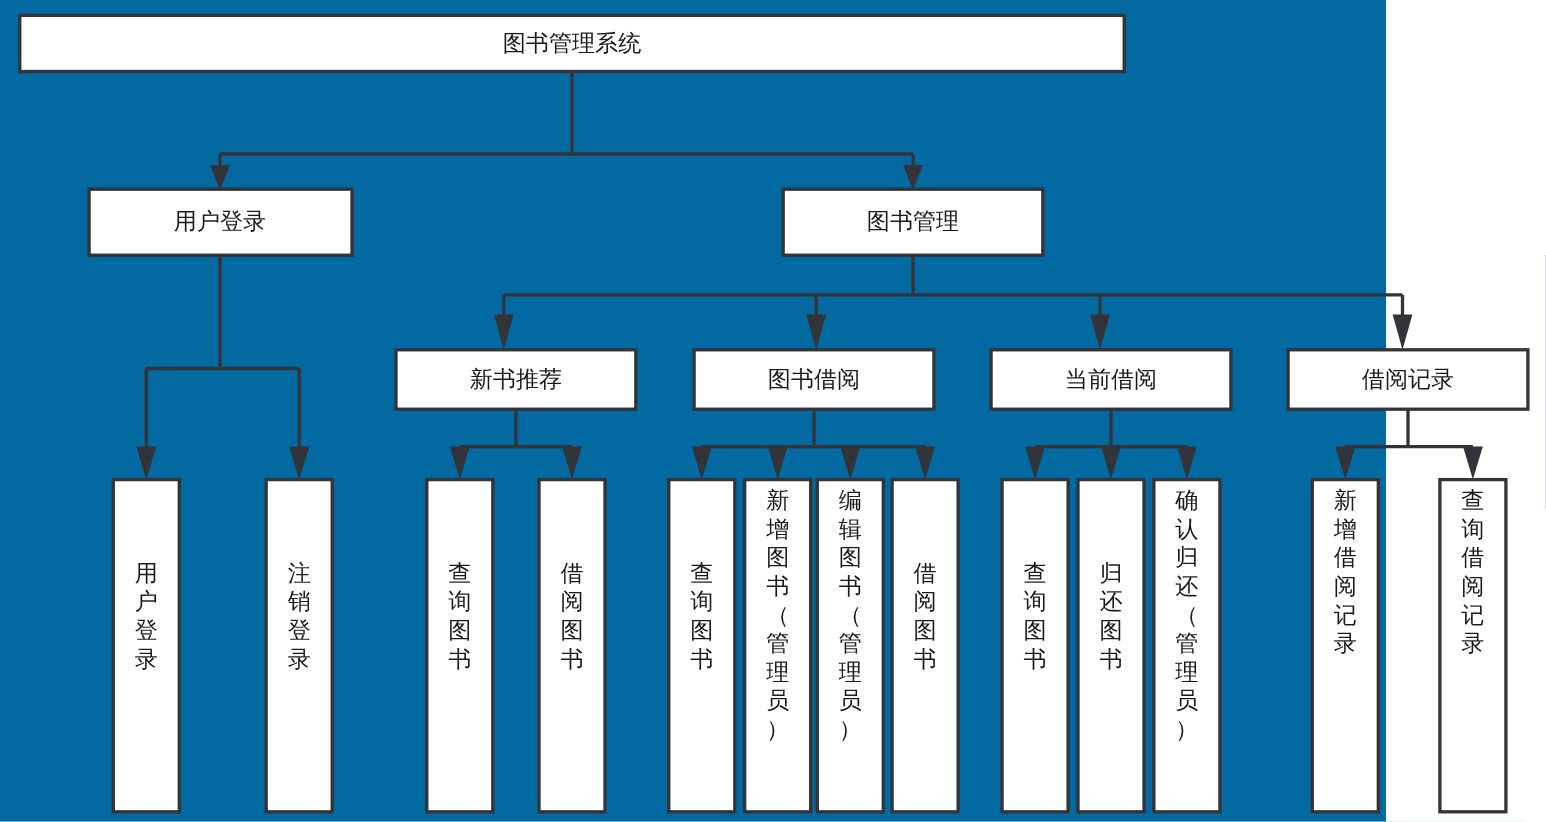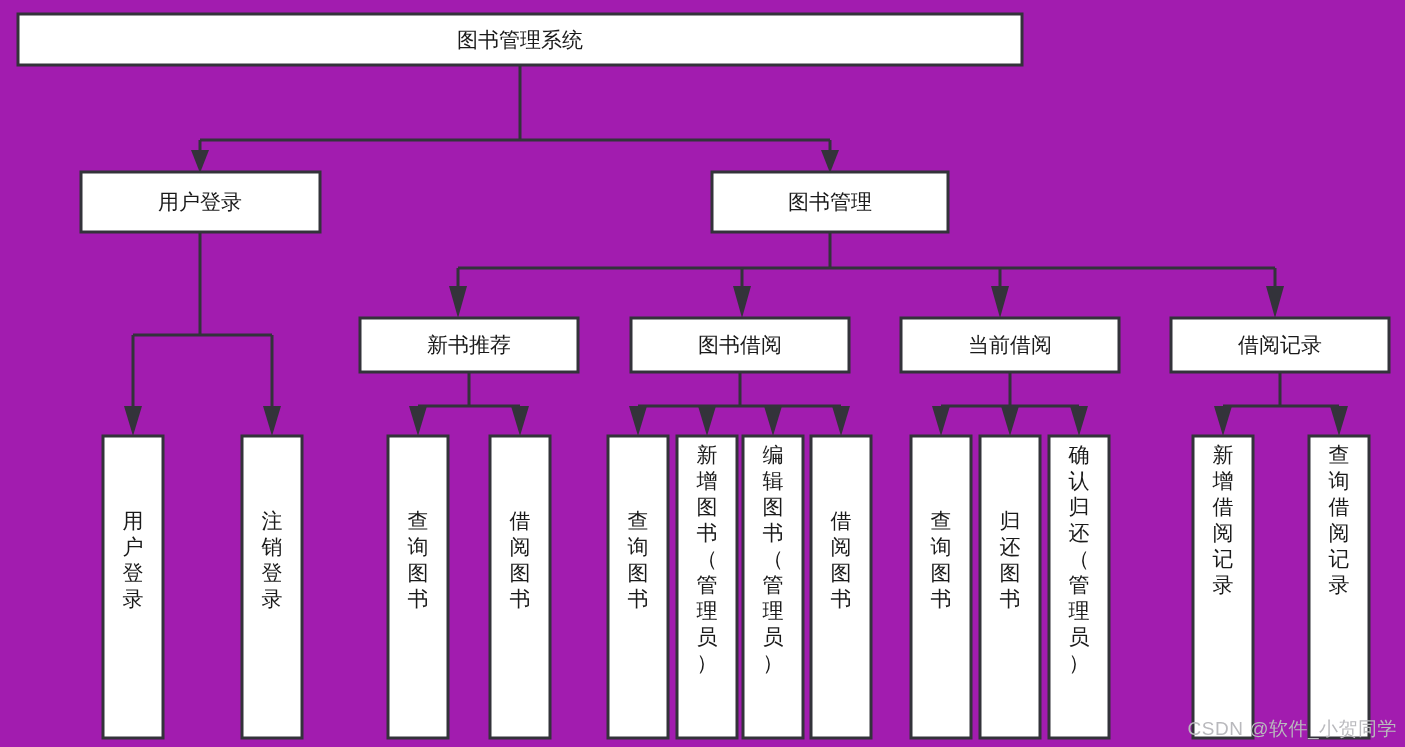--- a/index.html
+++ b/index.html
@@ -8,23 +8,23 @@
     background: #ffffff;
   }
   body {
     width: 1405px;
     height: 747px;
     font-family: "Liberation Sans", "DejaVu Sans", sans-serif;
     overflow: hidden;
   }
   #diagram-root {
     position: relative;
-    width: 1405px;
+    width: 1260px;
     height: 747px;
-    background: #a21caf;
+    background: #0369a1;
   }
   svg.diagram {
     position: absolute;
     left: 0;
     top: 0;
     width: 1405px;
     height: 747px;
   }
   .node-box {
     fill: #ffffff;
@@ -211,14 +211,13 @@
       <rect class="node-box" x="1193" y="436" width="60" height="302"></rect>
       <text class="node-label-v" x="1223" y="462"><tspan x="1223" y="462">新</tspan><tspan x="1223" y="488">增</tspan><tspan x="1223" y="514">借</tspan><tspan x="1223" y="540">阅</tspan><tspan x="1223" y="566">记</tspan><tspan x="1223" y="592">录</tspan></text>
     </g>
     <g>
       <rect class="node-box" x="1309" y="436" width="60" height="302"></rect>
       <text class="node-label-v" x="1339" y="462"><tspan x="1339" y="462">查</tspan><tspan x="1339" y="488">询</tspan><tspan x="1339" y="514">借</tspan><tspan x="1339" y="540">阅</tspan><tspan x="1339" y="566">记</tspan><tspan x="1339" y="592">录</tspan></text>
     </g>
 
   </svg>
 
-  <div class="watermark">CSDN @软件_小贺同学</div>
 </div>
 
 </body></html>

